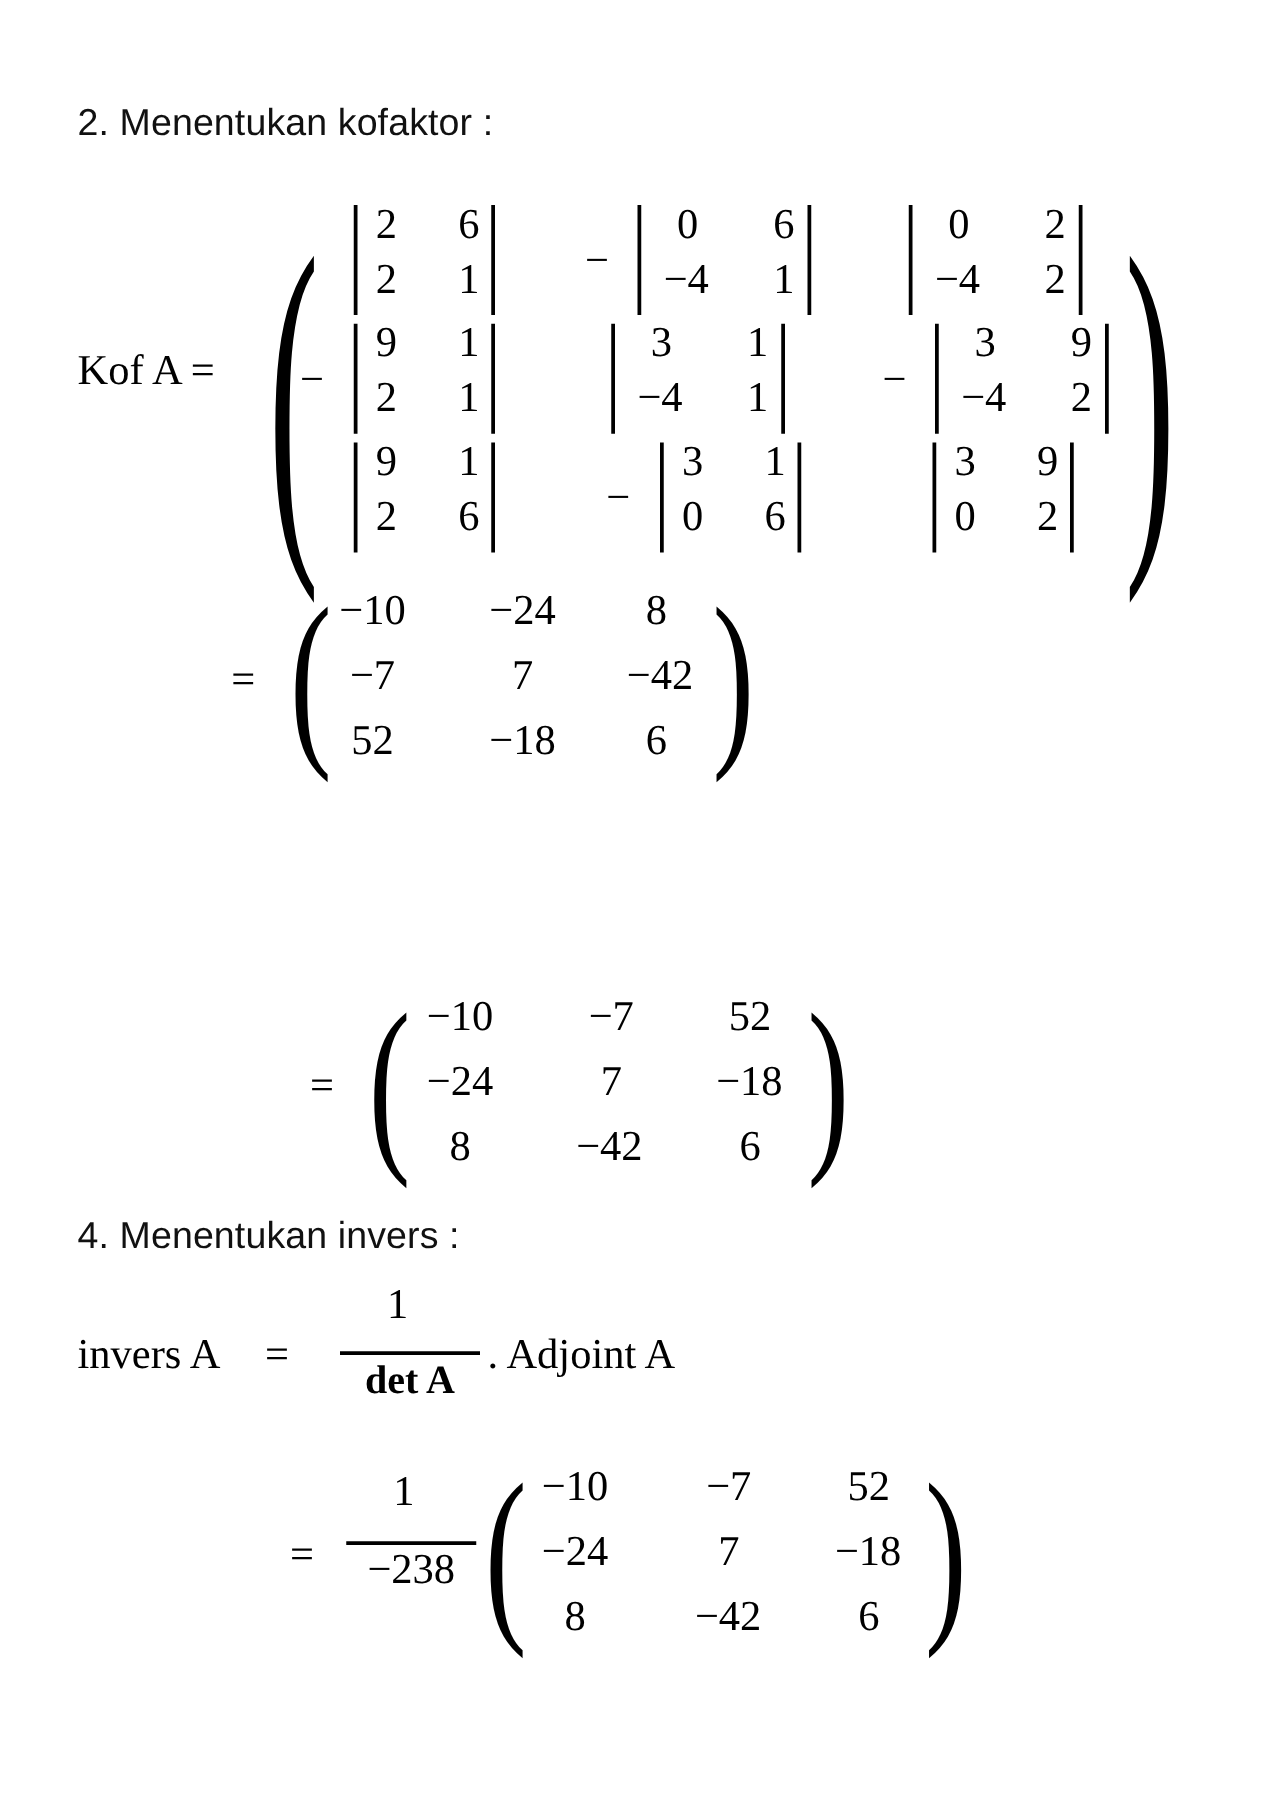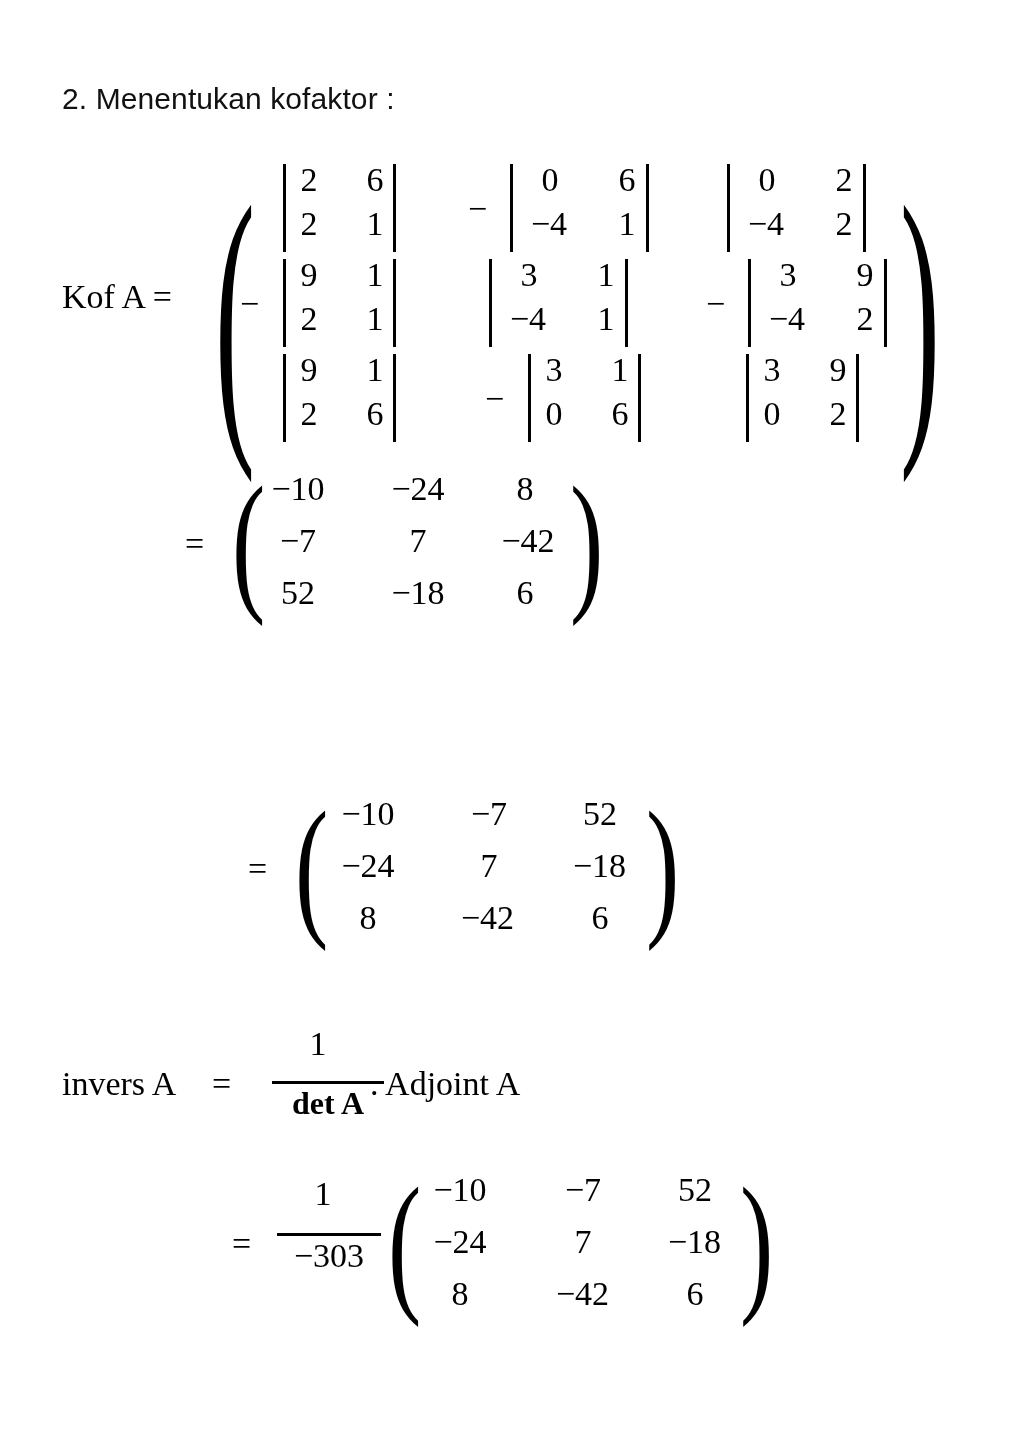--- a/index.html
+++ b/index.html
@@ -199,35 +199,36 @@
   <div class="num" style="left:560px; top:755px; width:80px;">52</div>
 
   <div class="num" style="left:318px; top:807px; width:100px;">−24</div>
   <div class="num" style="left:444px; top:807px; width:90px;">7</div>
   <div class="num" style="left:552px; top:807px; width:95px;">−18</div>
 
   <div class="num" style="left:318px; top:859px; width:100px;">8</div>
   <div class="num" style="left:435px; top:859px; width:105px;">−42</div>
   <div class="num" style="left:560px; top:859px; width:80px;">6</div>
 
+  <div class="heading" style="left:62px; top:932px;">4. Menentukan invers :</div>
 
   <div class="math" style="left:62px; top:1025px; font-size:34px;">invers A</div>
   <div class="math" style="left:212px; top:1025px; font-size:34px;">=</div>
 
   <div class="num" style="left:283px; top:985px; width:70px;">1</div>
   <div class="frac-line" style="left:272px; top:1041px; width:112px;"></div>
   <div class="num" style="left:272px; top:1045px; width:112px; font-size:32px;font-weight:bold;">det A</div>
 
-  <div class="math" style="left:370px; top:1025px; font-size:34px;">. Adjoint A</div>
+  <div class="math" style="left:390px; top:1025px; font-size:34px;">. Adjoint A</div>
 
   <div class="op" style="left:232px; top:1185px;">=</div>
 
   <div class="num" style="left:288px; top:1135px; width:70px;">1</div>
   <div class="frac-line" style="left:277px; top:1193px; width:104px;"></div>
-  <div class="num" style="left:270px; top:1197px; width:118px;">−303</div>
+  <div class="num" style="left:270px; top:1197px; width:118px;">−238</div>
 
   <div class="paren" style="left:388px; top:1125px; font-size:100px; transform: scale(1.0, 1.55); transform-origin: left top;">(</div>
   <div class="paren" style="left:740px; top:1125px; font-size:100px; transform: scale(1.0, 1.55); transform-origin: left top;">)</div>
 
   <div class="num" style="left:410px; top:1131px; width:100px;">−10</div>
   <div class="num" style="left:538px; top:1131px; width:90px;">−7</div>
   <div class="num" style="left:655px; top:1131px; width:80px;">52</div>
 
   <div class="num" style="left:410px; top:1183px; width:100px;">−24</div>
   <div class="num" style="left:538px; top:1183px; width:90px;">7</div>

